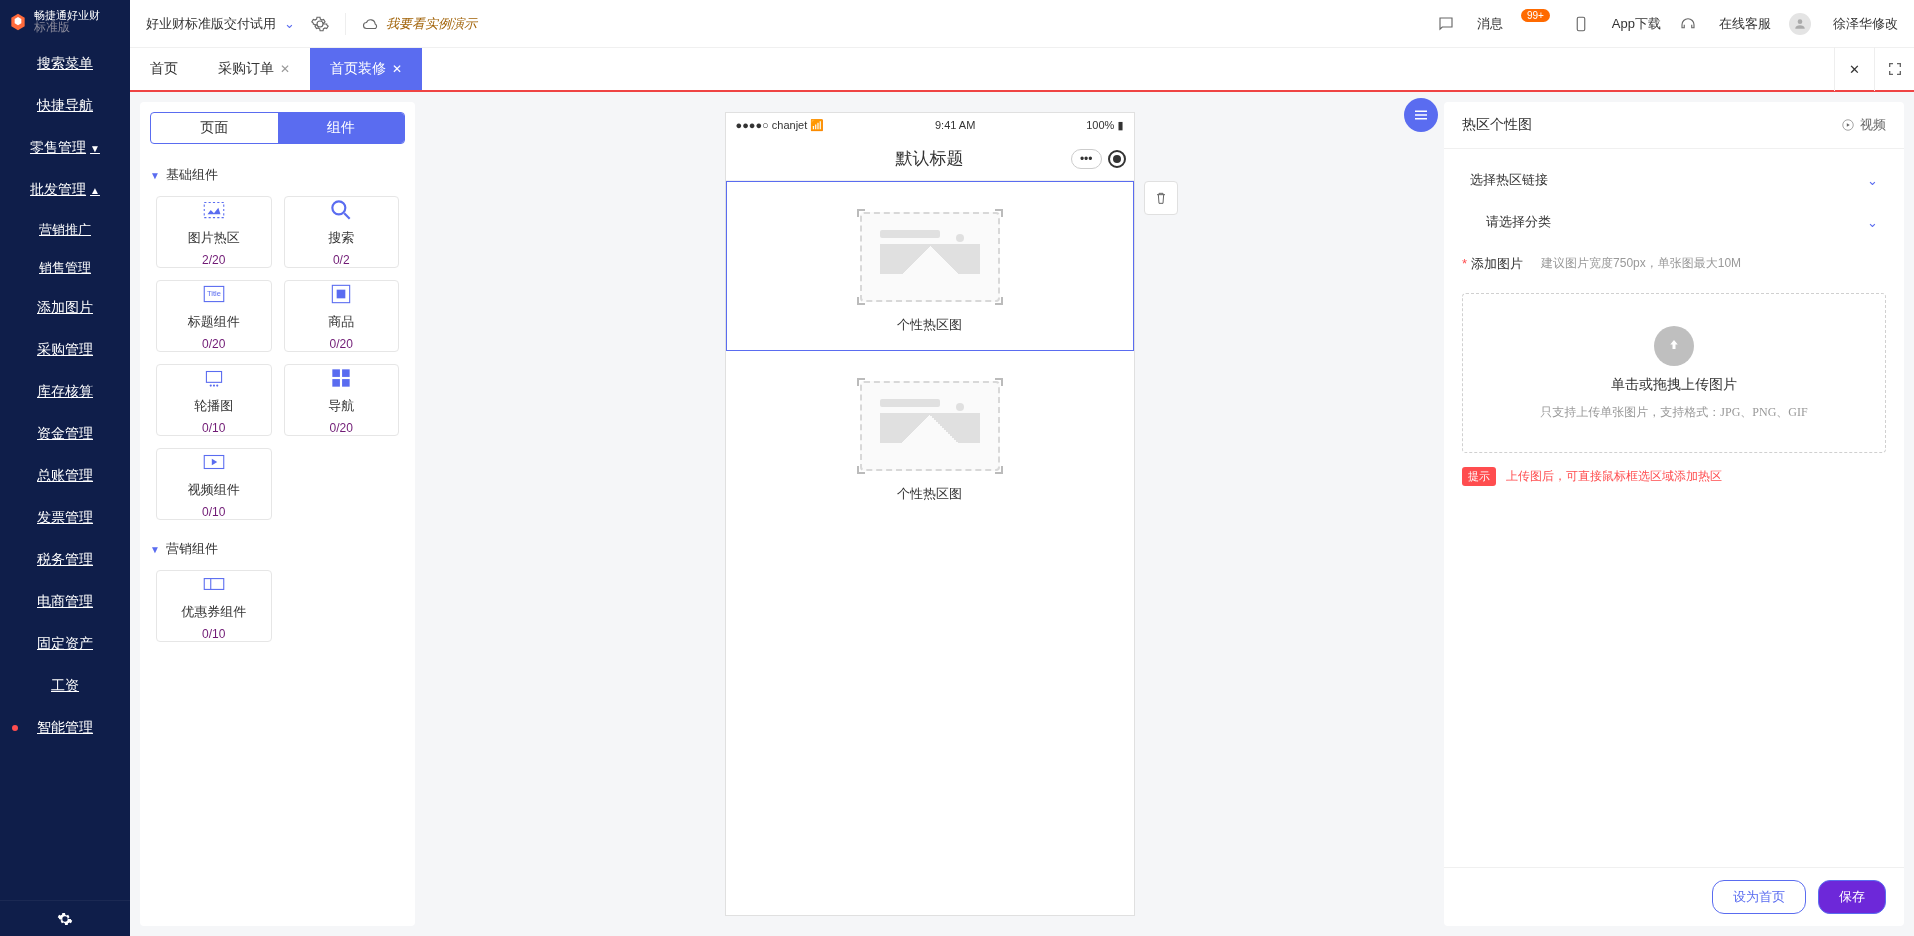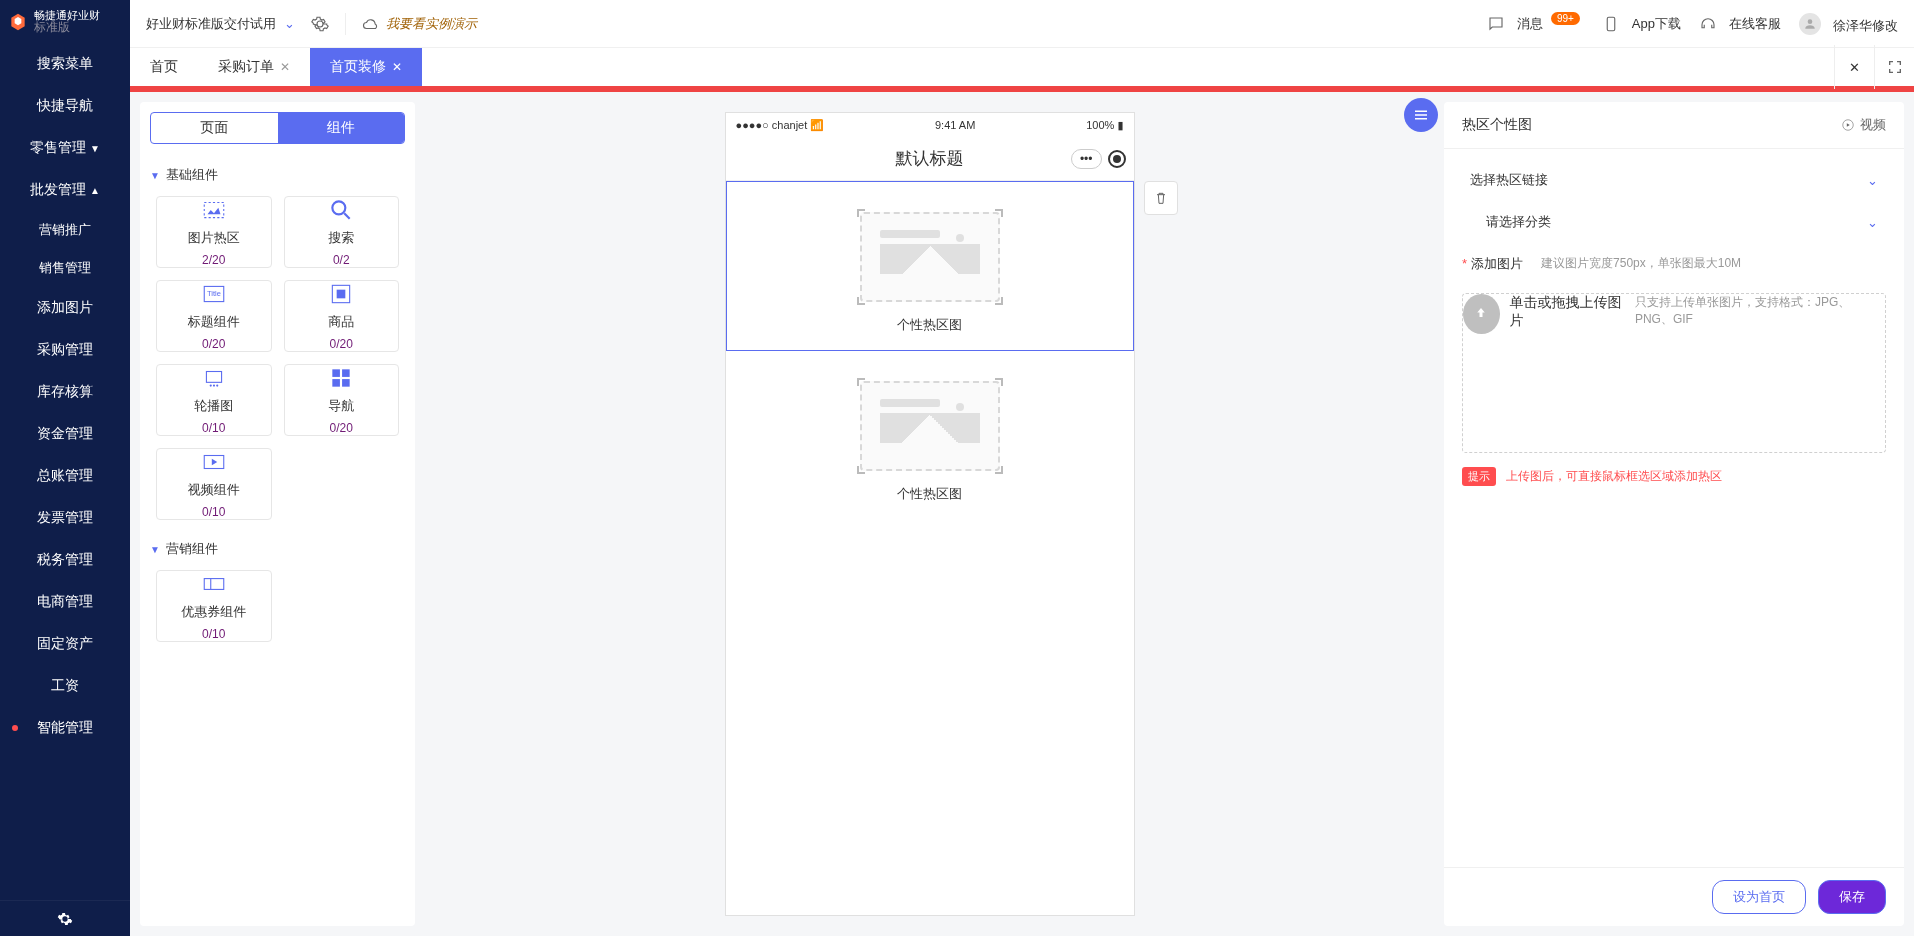--- a/index.html
+++ b/index.html
@@ -6,44 +6,44 @@
 body { font-family: "PingFang SC", "Microsoft YaHei", sans-serif; font-size: 13px; color: #333; background: #fff; overflow: hidden; }
 .app { display: flex; height: 936px; width: 1914px; }
 
 
 .sidebar { width: 130px; background: #0f1e4a; color: #fff; display: flex; flex-direction: column; }
 .logo-area { padding: 10px 8px; display: flex; align-items: center; gap: 6px; }
 .logo-icon { width: 20px; height: 20px; }
 .logo-text { font-size: 12px; color: #fff; display:flex; flex-direction:column;}
 .logo-text .t1{font-size:11px;line-height:1;}
 .logo-text .t2{font-size:12px;color:#889;line-height:1;}
-.nav-items { flex: 1; overflow-y: auto; }
+.nav-items { flex: 1; overflow-y: auto; text-decoration: underline; }
 .nav-item { padding: 12px 18px; font-size: 14px; cursor: pointer; display: flex; align-items: center; justify-content: center; position: relative; }
 .nav-item.hot::before{content:"";width:6px;height:6px;border-radius:50%;background:#ff4d4f;position:absolute;left:12px;top:50%;transform:translateY(-50%);}
 .nav-item.sub{font-size:13px;padding:10px 18px;}
 .nav-item .caret { margin-left: 4px; font-size: 10px; }
 .sidebar-footer{height:36px;display:flex;justify-content:center;align-items:center;border-top:1px solid rgba(255,255,255,0.05);}
 .gear{width:16px;height:16px;color:#fff;}
 
 
 .main { flex: 1; display: flex; flex-direction: column; background:#fff;}
 
 
 .header { height: 48px; display: flex; align-items: center; padding: 0 16px; border-bottom: 1px solid #f0f0f0; gap: 16px; }
 .trial-select { display: flex; align-items: center; gap: 8px; cursor:pointer;}
 .trial-select .caret { color: #5a6cf0; }
 .header-icon{width:18px;height:18px;color:#666;}
 .demo-link{display:flex;align-items:center;gap:6px;color:#a16207;cursor:pointer;font-style:italic;}
 .header-right{margin-left:auto;display:flex;align-items:center;gap:18px;}
-.hr-item{display:flex;align-items:flex-end;gap:12px;cursor:pointer;font-size:13px;}
+.hr-item{display:flex;align-items:center;gap:22px;cursor:pointer;font-size:13px;}
 .badge{background:#ff6a00;color:#fff;border-radius:10px;padding:1px 6px;font-size:10px;position:relative;top:-8px;left:-4px;}
 .avatar{width:22px;height:22px;background:#e4e4e4;border-radius:50%;display:inline-flex;align-items:center;justify-content:center;}
 
 
-.tabs{height:44px;display:flex;align-items:stretch;border-bottom:6px solid #ef4444;background:#fff;}
+.tabs{height:44px;display:flex;align-items:stretch;border-bottom:2px solid #ef4444;background:#fff;}
 .tab{padding:0 20px;display:flex;align-items:center;gap:6px;cursor:pointer;font-size:14px;}
 .tab.active{background:#5a6cf0;color:#fff;}
 .tab .close{font-size:12px;color:#999;}
 .tab.active .close{color:#fff;}
 .tabs-right{margin-left:auto;display:flex;align-items:center;}
 .tabs-right .iconbtn{width:40px;height:44px;display:flex;align-items:center;justify-content:center;border-left:1px solid #eee;cursor:pointer;}
 
 
 .workspace{flex:1;display:flex;background:#f5f6f8;overflow:hidden;}
 
@@ -92,21 +92,21 @@
 .props{width:460px;background:#fff;margin:10px 10px 10px 0;border-radius:4px;display:flex;flex-direction:column;}
 .props-head{display:flex;align-items:center;justify-content:space-between;padding:14px 18px;border-bottom:1px solid #f0f0f0;}
 .props-head .title{font-size:14px;}
 .video-link{display:flex;align-items:center;gap:5px;color:#666;cursor:pointer;font-size:13px;}
 .props-body{padding:10px 18px;flex:1;overflow:auto;}
 .sel-row{display:flex;justify-content:space-between;align-items:center;padding:12px 8px;cursor:pointer;}
 .sel-row .chev{color:#5a6cf0;}
 .add-row{display:flex;align-items:flex-start;gap:18px;padding:12px 0;}
 .req{color:#ff4d4f;margin-right:4px;}
 .hint{color:#999;font-size:12px;}
-.upload-box{border:1px dashed #d0d0d0;border-radius:4px;height:160px;display:flex;flex-direction:row;justify-content:center;gap:10px;margin-top:8px;cursor:pointer;}
+.upload-box{border:1px dashed #d0d0d0;border-radius:4px;height:160px;display:flex;flex-direction:column;align-items:center;justify-content:center;gap:10px;margin-top:8px;cursor:pointer;font-family:Liberation Serif, serif;}
 .upload-circle{width:40px;height:40px;border-radius:50%;background:#bfbfbf;display:flex;align-items:center;justify-content:center;}
 .upload-text{font-size:14px;}
 .upload-sub{font-size:12px;color:#999;}
 .tip-row{display:flex;align-items:center;gap:10px;padding-top:14px;font-size:12px;color:#ff4d4f;}
 .tip-badge{background:#ff4d4f;color:#fff;border-radius:3px;padding:2px 6px;font-size:11px;}
 .props-foot{padding:12px 18px;display:flex;justify-content:flex-end;gap:12px;border-top:1px solid #f0f0f0;}
 .btn{padding:7px 20px;border-radius:12px;border:1px solid #5a6cf0;cursor:pointer;font-size:13px;}
 .btn-ghost{background:#fff;color:#5a6cf0;}
 .btn-primary{background:#6d28d9;color:#fff;}
 

